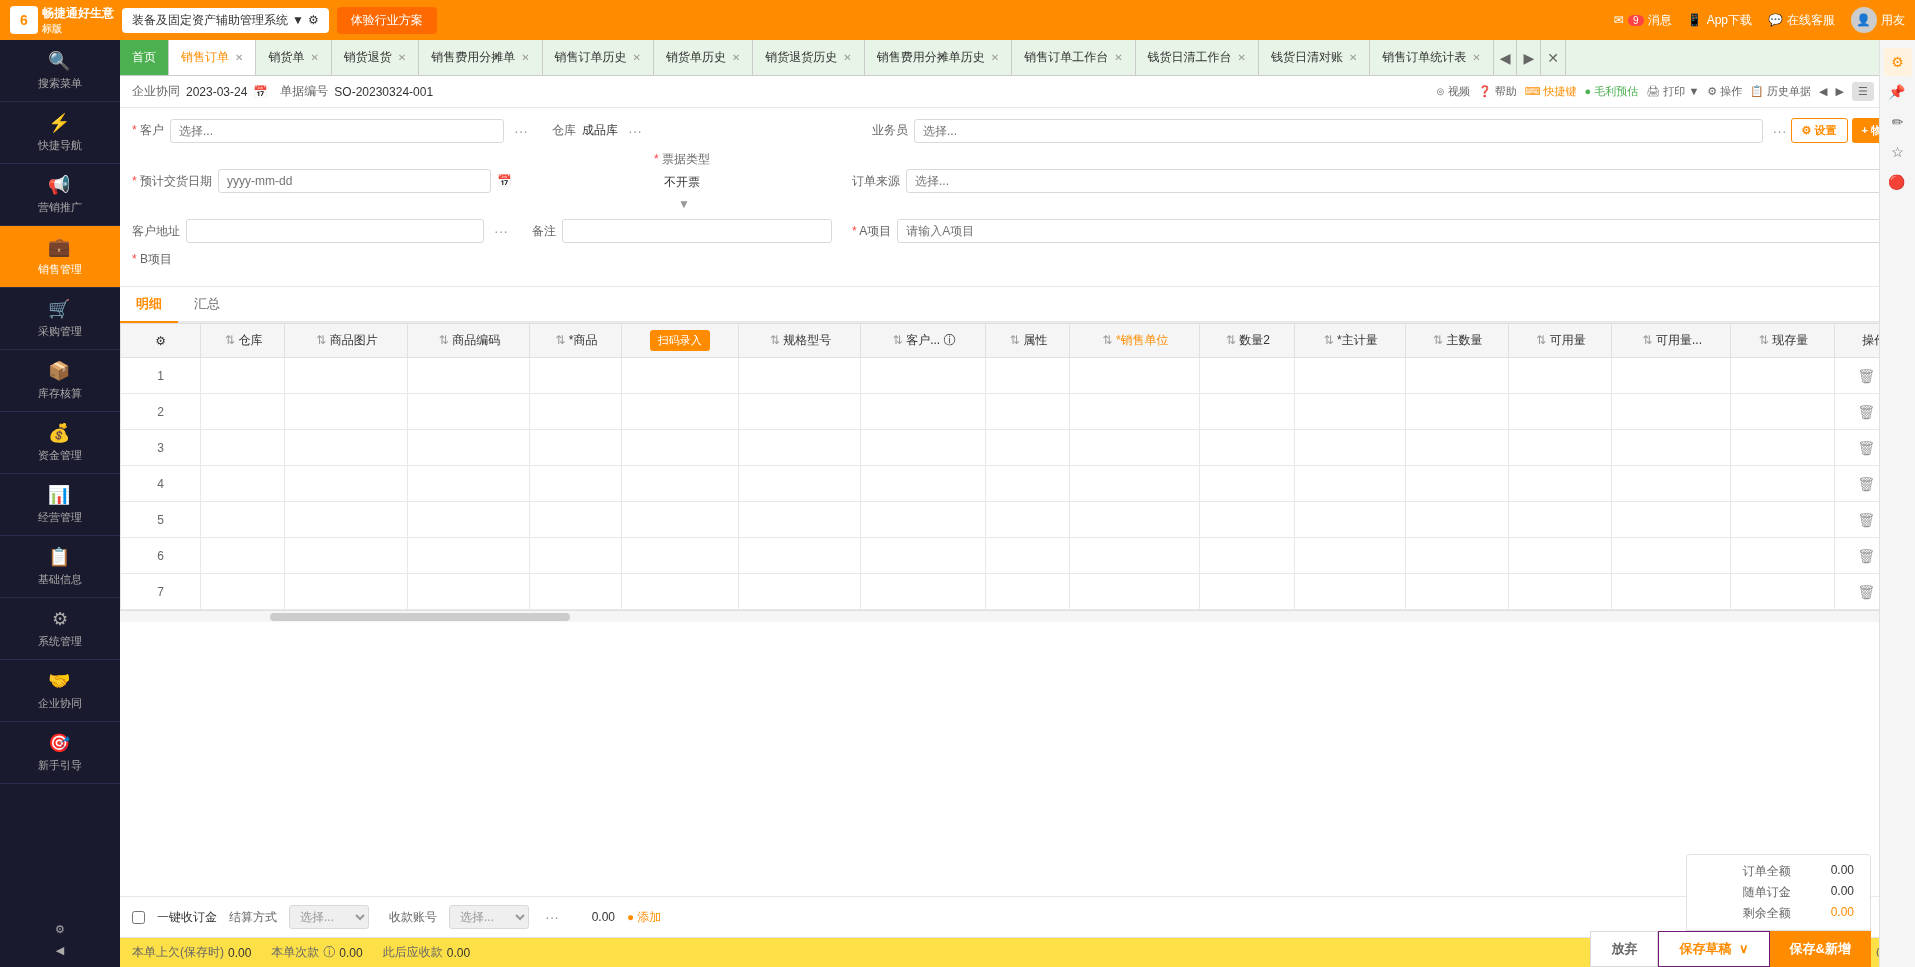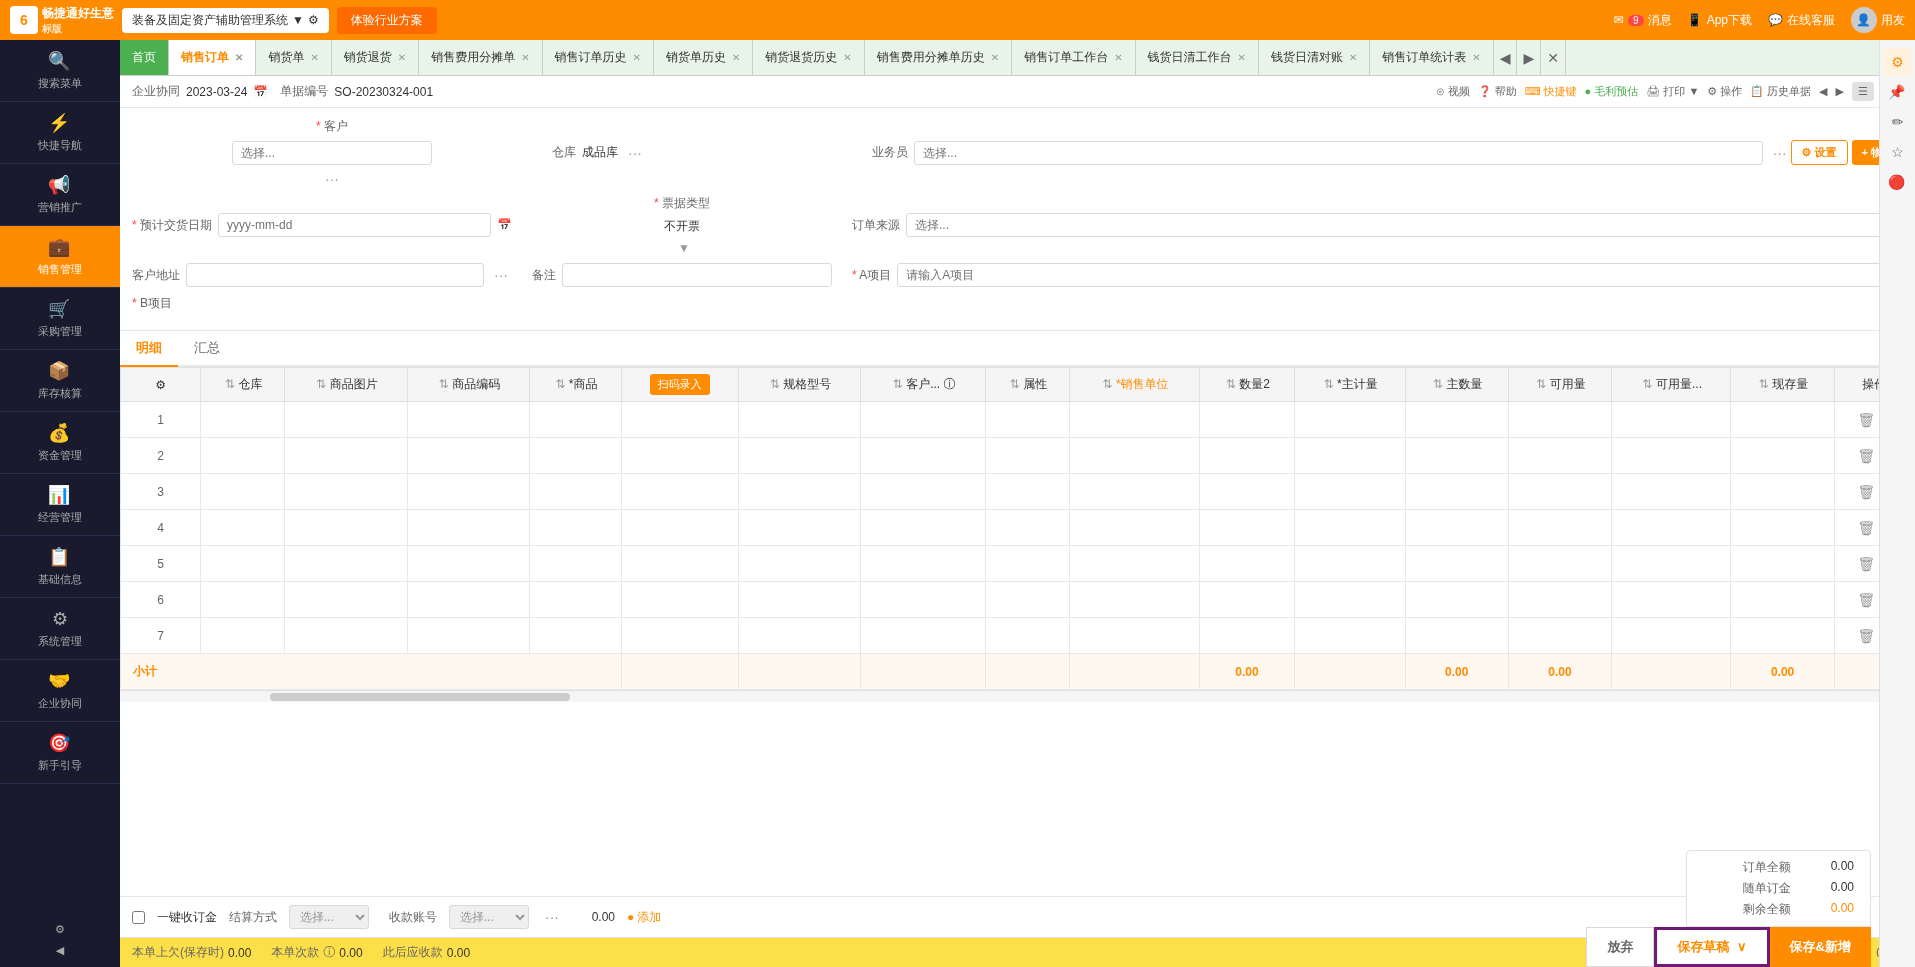--- a/index.html
+++ b/index.html
@@ -146,21 +146,21 @@
       gap: 4px;
       cursor: pointer;
       white-space: nowrap;
       font-size: 12px;
       color: #333;
       border-right: 1px solid #ccc;
     }
     .tab-item.active {
       background: #fff;
       color: #ff8c00;
-      font-weight: bold;
+      font-weight: normal;
     }
     .tab-item.home {
       background: #4caf50;
       color: #fff;
     }
     .tab-close {
       font-size: 10px;
       color: #999;
       margin-left: 2px;
     }
@@ -483,21 +483,21 @@
       font-weight: bold;
     }
     .action-btn.discard {
       background: #fff;
       color: #666;
       border: 1px solid #d9d9d9;
     }
     .action-btn.save-draft {
       background: #fff;
       color: #ff8c00;
-      border: 3px solid #701a75;
+      border: 1px solid #701a75;
     }
     .action-btn.save-new {
       background: #ff8c00;
       color: #fff;
     }
 
     
     .form-sep { width: 20px; }
 
     
@@ -682,21 +682,21 @@
           <span class="toolbar-btn">◀</span>
           <span class="toolbar-btn">▶</span>
           <span class="toolbar-btn" style="background:#e0e0e0;padding:3px 6px;border-radius:3px;">☰</span>
           <span class="toolbar-btn orange" style="background:#ff8c00;color:#fff;padding:3px 6px;border-radius:3px;">⊞</span>
         </div>
       </div>
 
       <div class="form-area">
 
         <div class="form-row">
-          <div class="form-field" style="max-width:400px;flex-direction:column;">
+          <div class="form-field" style="max-width:400px;">
             <span class="form-field-label required">客户</span>
             <input class="form-input form-input-wide" type="text" style="color: rgb(153, 153, 153);" placeholder="选择...">
             <span class="dots-btn">···</span>
           </div>
           <div class="form-sep"></div>
           <div class="form-field" style="max-width:300px;">
             <span class="form-field-label">仓库</span>
             <span class="toolbar-value">成品库</span>
             <span class="dots-btn">···</span>
           </div>
@@ -947,37 +947,20 @@
                 <td></td>
                 <td></td>
               <td>
                   <div class="row-ops">
                     <span class="row-op-btn">🗑</span>
                     <span class="row-op-btn">⊞</span>
                   </div>
                 </td>
             </tr>
 
-            <tr class="subtotal-row">
-              <td colspan="5" style="text-align:left;padding-left:12px;background:#fff8f0!important;">
-                <span class="subtotal-label">小计</span>
-              </td>
-              <td></td>
-              <td></td>
-              <td></td>
-              <td></td>
-              <td></td>
-              <td style="color:#ff8c00;font-weight:bold;background:#fff8f0!important;">0.00</td>
-              <td style="background:#fff8f0!important;"></td>
-              <td style="color:#ff8c00;font-weight:bold;background:#fff8f0!important;">0.00</td>
-              <td style="color:#ff8c00;font-weight:bold;background:#fff8f0!important;">0.00</td>
-              <td style="background:#fff8f0!important;"></td>
-              <td style="color:#ff8c00;font-weight:bold;background:#fff8f0!important;">0.00</td>
-              <td style="background:#fff8f0!important;"></td>
-            </tr>
           </tbody>
         </table>
 
         <div class="scrollbar-row">
           <div class="scrollbar-inner"></div>
         </div>
       </div>
 
       <div class="footer-form">
         <input type="checkbox" class="footer-checkbox" style="">

